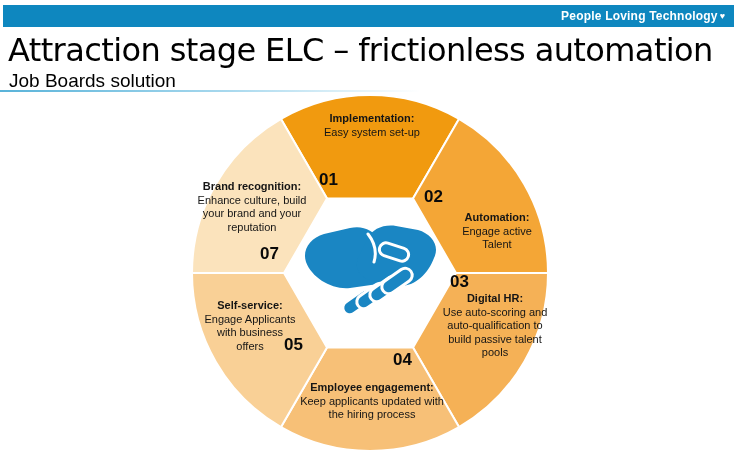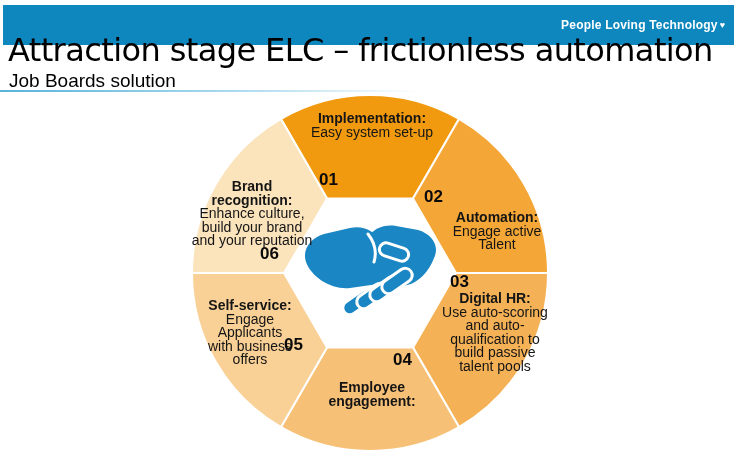--- a/index.html
+++ b/index.html
@@ -1,33 +1,33 @@
 <!DOCTYPE html>
 <html><head>
 <meta charset="utf-8">
 <style>
   html,body{margin:0;padding:0;background:#fff;}
   .slide{position:relative;width:734px;height:452px;background:#fff;overflow:hidden;
          font-family:"Liberation Sans",sans-serif;color:#111;}
   
-  .brand-bar{position:absolute;top:5px;left:3px;right:0;height:40px;background:#0E87BF;
+  .brand-bar{position:absolute;top:5px;left:3px;right:0;height:22px;background:#0E87BF;
              display:flex;align-items:center;justify-content:flex-end;padding-right:9px;box-sizing:border-box;}
   .brand-text{color:#fff;font-weight:bold;font-size:12px;letter-spacing:.2px;}
   .brand-heart{color:#fff;font-size:9px;margin-left:2px;line-height:1;}
   
   .title{position:absolute;left:8px;top:31px;font-family:"DejaVu Sans","Liberation Sans",sans-serif;
          font-size:32px;font-weight:500;letter-spacing:-.6px;color:#000;white-space:nowrap;}
   .subtitle{position:absolute;left:9px;top:70px;font-size:19px;color:#000;}
   .rule{position:absolute;left:0;top:90px;width:420px;height:2px;
         background:linear-gradient(to right,#59B3D9,#A9D9EE 55%,rgba(255,255,255,0));}
   
   .diagram{position:absolute;left:0;top:0;width:734px;height:452px;}
   .wheel{position:absolute;left:180px;top:92px;}
   .hand{position:absolute;left:302px;top:220px;}
-  .seg-label{position:absolute;text-align:center;font-size:14px;line-height:13.5px;color:#151515;}
+  .seg-label{position:absolute;text-align:center;font-size:11px;line-height:13.5px;color:#151515;}
   .seg-label .h{font-weight:bold;}
   .seg-num{position:absolute;font-size:17px;font-weight:bold;color:#0a0a0a;}
 </style>
 </head>
 <body>
 
 <div class="slide">
 
   <div class="brand-bar">
     <span class="brand-text">People Loving Technology</span>
@@ -79,31 +79,32 @@
     <div class="seg-label" style="left:452px;top:179px;width:90px;margin-top:32px;">
       <div class="h">Automation:</div>
       <div class="b">Engage active Talent</div>
     </div>
     <div class="seg-label" style="left:437px;top:292px;width:116px;">
       <div class="h">Digital HR:</div>
       <div class="b">Use auto-scoring and auto-qualification to build passive talent pools</div>
     </div>
     <div class="seg-label" style="left:297px;top:381px;width:150px;">
       <div class="h">Employee engagement:</div>
+      <div class="b">Keep applicants updated with the hiring process</div>
     </div>
     <div class="seg-label" style="left:204px;top:299px;width:92px;">
       <div class="h">Self-service:</div>
       <div class="b">Engage Applicants with business offers</div>
     </div>
     <div class="seg-label" style="left:191px;top:180px;width:122px;">
       <div class="h">Brand recognition:</div>
       <div class="b">Enhance culture, build your brand and your reputation</div>
     </div>
 
     <div class="seg-num" style="left:319px;top:170px;">01</div>
     <div class="seg-num" style="left:424px;top:187px;">02</div>
     <div class="seg-num" style="left:450px;top:272px;">03</div>
     <div class="seg-num" style="left:393px;top:350px;">04</div>
     <div class="seg-num" style="left:284px;top:335px;">05</div>
-    <div class="seg-num" style="left:260px;top:244px;">06</div>
+    <div class="seg-num" style="left:260px;top:244px;">07</div>
 
   </div>
 </div>
 
 </body></html>

